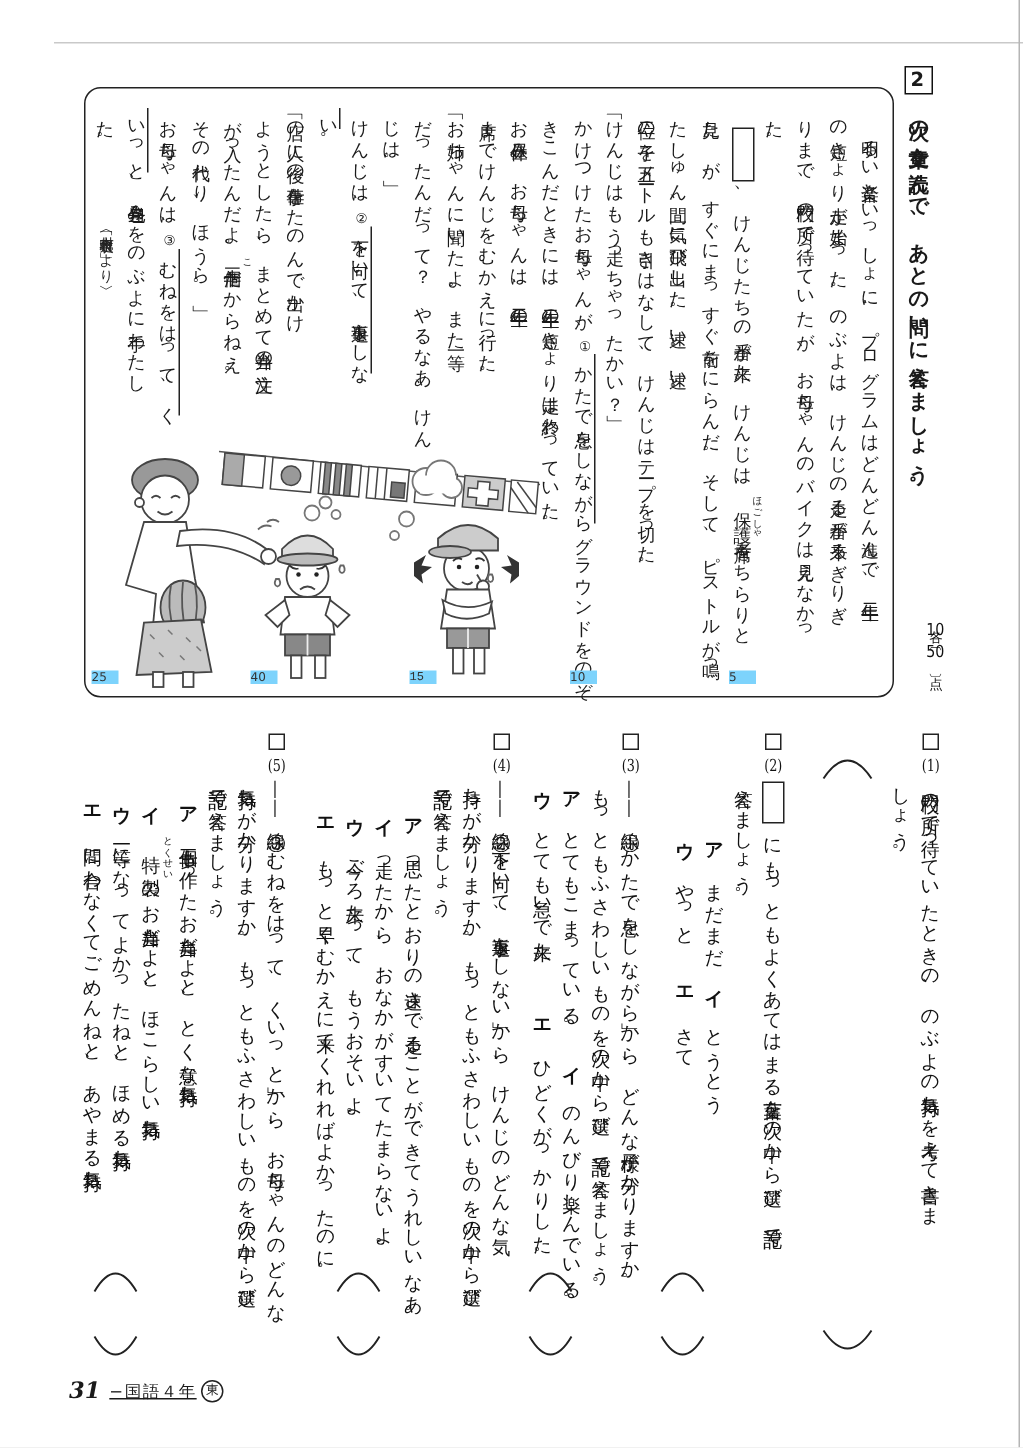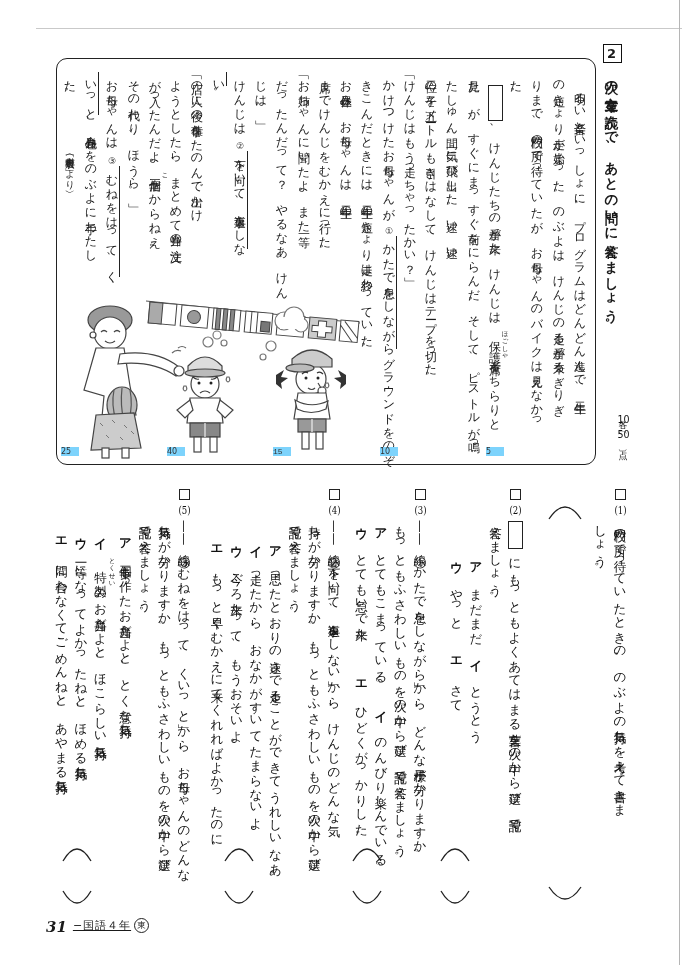--- a/index.html
+++ b/index.html
@@ -35,21 +35,21 @@
   .qblock{position:absolute;top:489px;height:430px;writing-mode:vertical-rl;}
   .qcol{margin:0;white-space:nowrap;font:12.5px "DejaVu Serif",serif;
         letter-spacing:.2px;line-height:19.5px;color:#111;}
   .bracket{position:absolute;}
   .bracket svg{display:block;overflow:visible;}
 
   
   .illus{position:absolute;left:60px;top:287px;}
 
   
-  .footer{position:absolute;left:46px;top:918px;display:flex;align-items:flex-start;gap:3px;}
+  .footer{position:absolute;left:46px;top:918px;display:flex;align-items:center;gap:3px;}
   .footer .pno{font:italic bold 15px "DejaVu Serif",serif;margin-right:3px;}
   .footer .ftext{font:11px "DejaVu Sans",sans-serif;letter-spacing:1px;text-decoration:underline;}
   .footer .fcircle{display:inline-block;width:13px;height:13px;border:1px solid #222;border-radius:50%;
                    font:8.5px "DejaVu Sans",sans-serif;line-height:13px;text-align:center;}
 </style>
 </head>
 <body>
 
 <div id="page">
   <div class="edge-top"></div>

